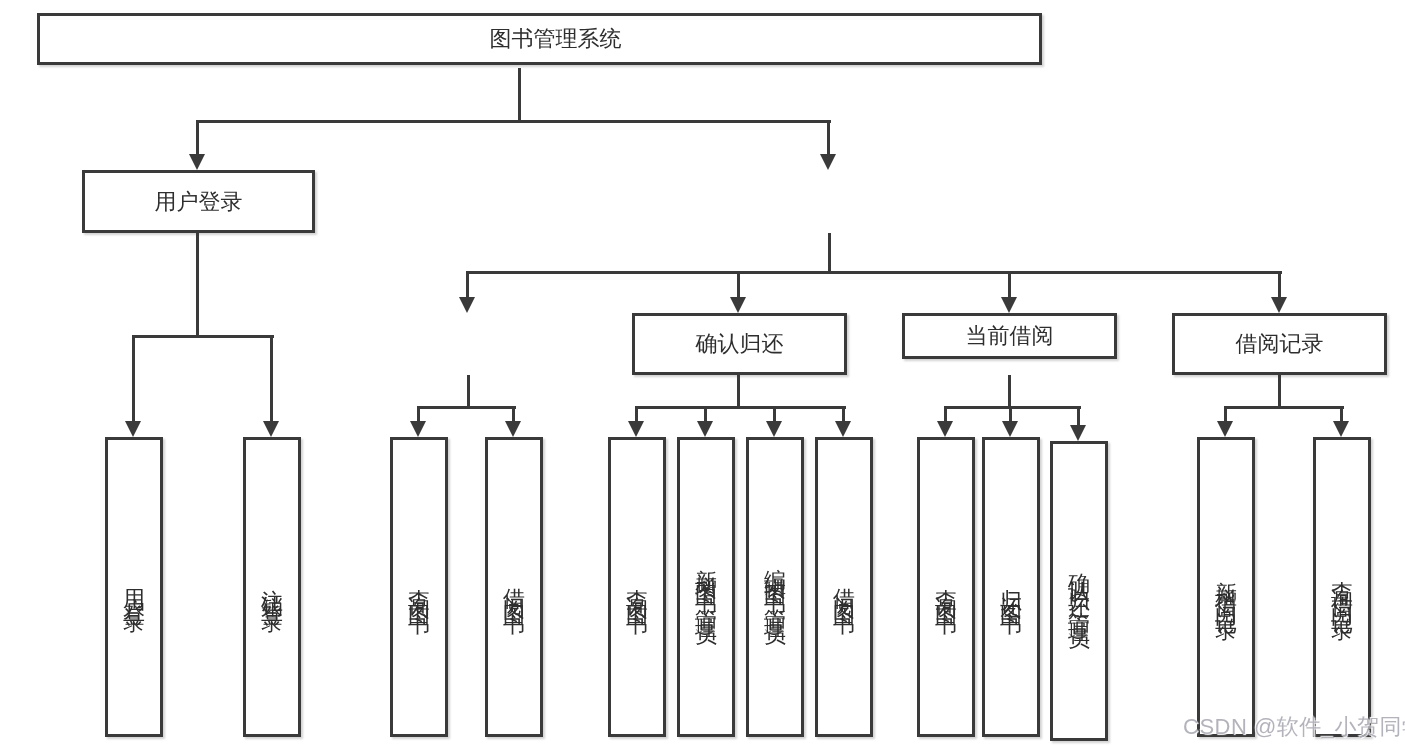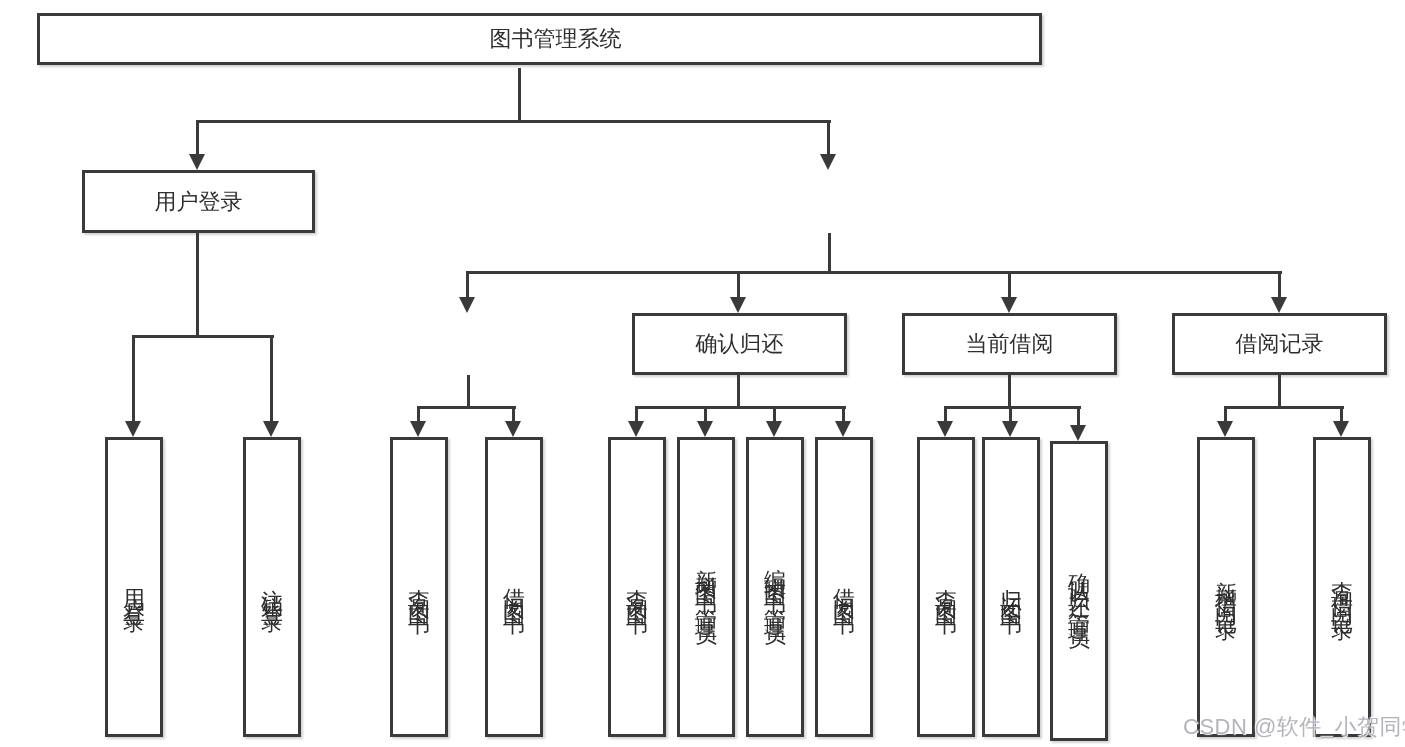--- a/index.html
+++ b/index.html
@@ -53,21 +53,21 @@
   <div class="arrow" style="left:270px; top:335px; height:86px;"></div>
 
   <div class="vline" style="left:828px; top:233px; height:38px;"></div>
   <div class="hline" style="left:466px; top:271px; width:816px;"></div>
   <div class="arrow" style="left:466px; top:271px; height:26px;"></div>
   <div class="arrow" style="left:737px; top:271px; height:26px;"></div>
   <div class="arrow" style="left:1008px; top:271px; height:26px;"></div>
   <div class="arrow" style="left:1278px; top:271px; height:26px;"></div>
 
   <div class="box" style="left:632px; top:313px; width:215px; height:62px;">确认归还</div>
-  <div class="box" style="left:902px; top:313px; width:215px; height:62px;">当前借阅</div>
+  <div class="box" style="left:902px; top:313px; width:215px; height:46px;">当前借阅</div>
   <div class="box" style="left:1172px; top:313px; width:215px; height:62px;">借阅记录</div>
 
   <div class="vline" style="left:467px; top:375px; height:31px;"></div>
   <div class="hline" style="left:417px; top:406px; width:99px;"></div>
   <div class="arrow" style="left:417px; top:406px; height:15px;"></div>
   <div class="arrow" style="left:512px; top:406px; height:15px;"></div>
 
   <div class="vline" style="left:737px; top:375px; height:31px;"></div>
   <div class="hline" style="left:635px; top:406px; width:211px;"></div>
   <div class="arrow" style="left:635px; top:406px; height:15px;"></div>

